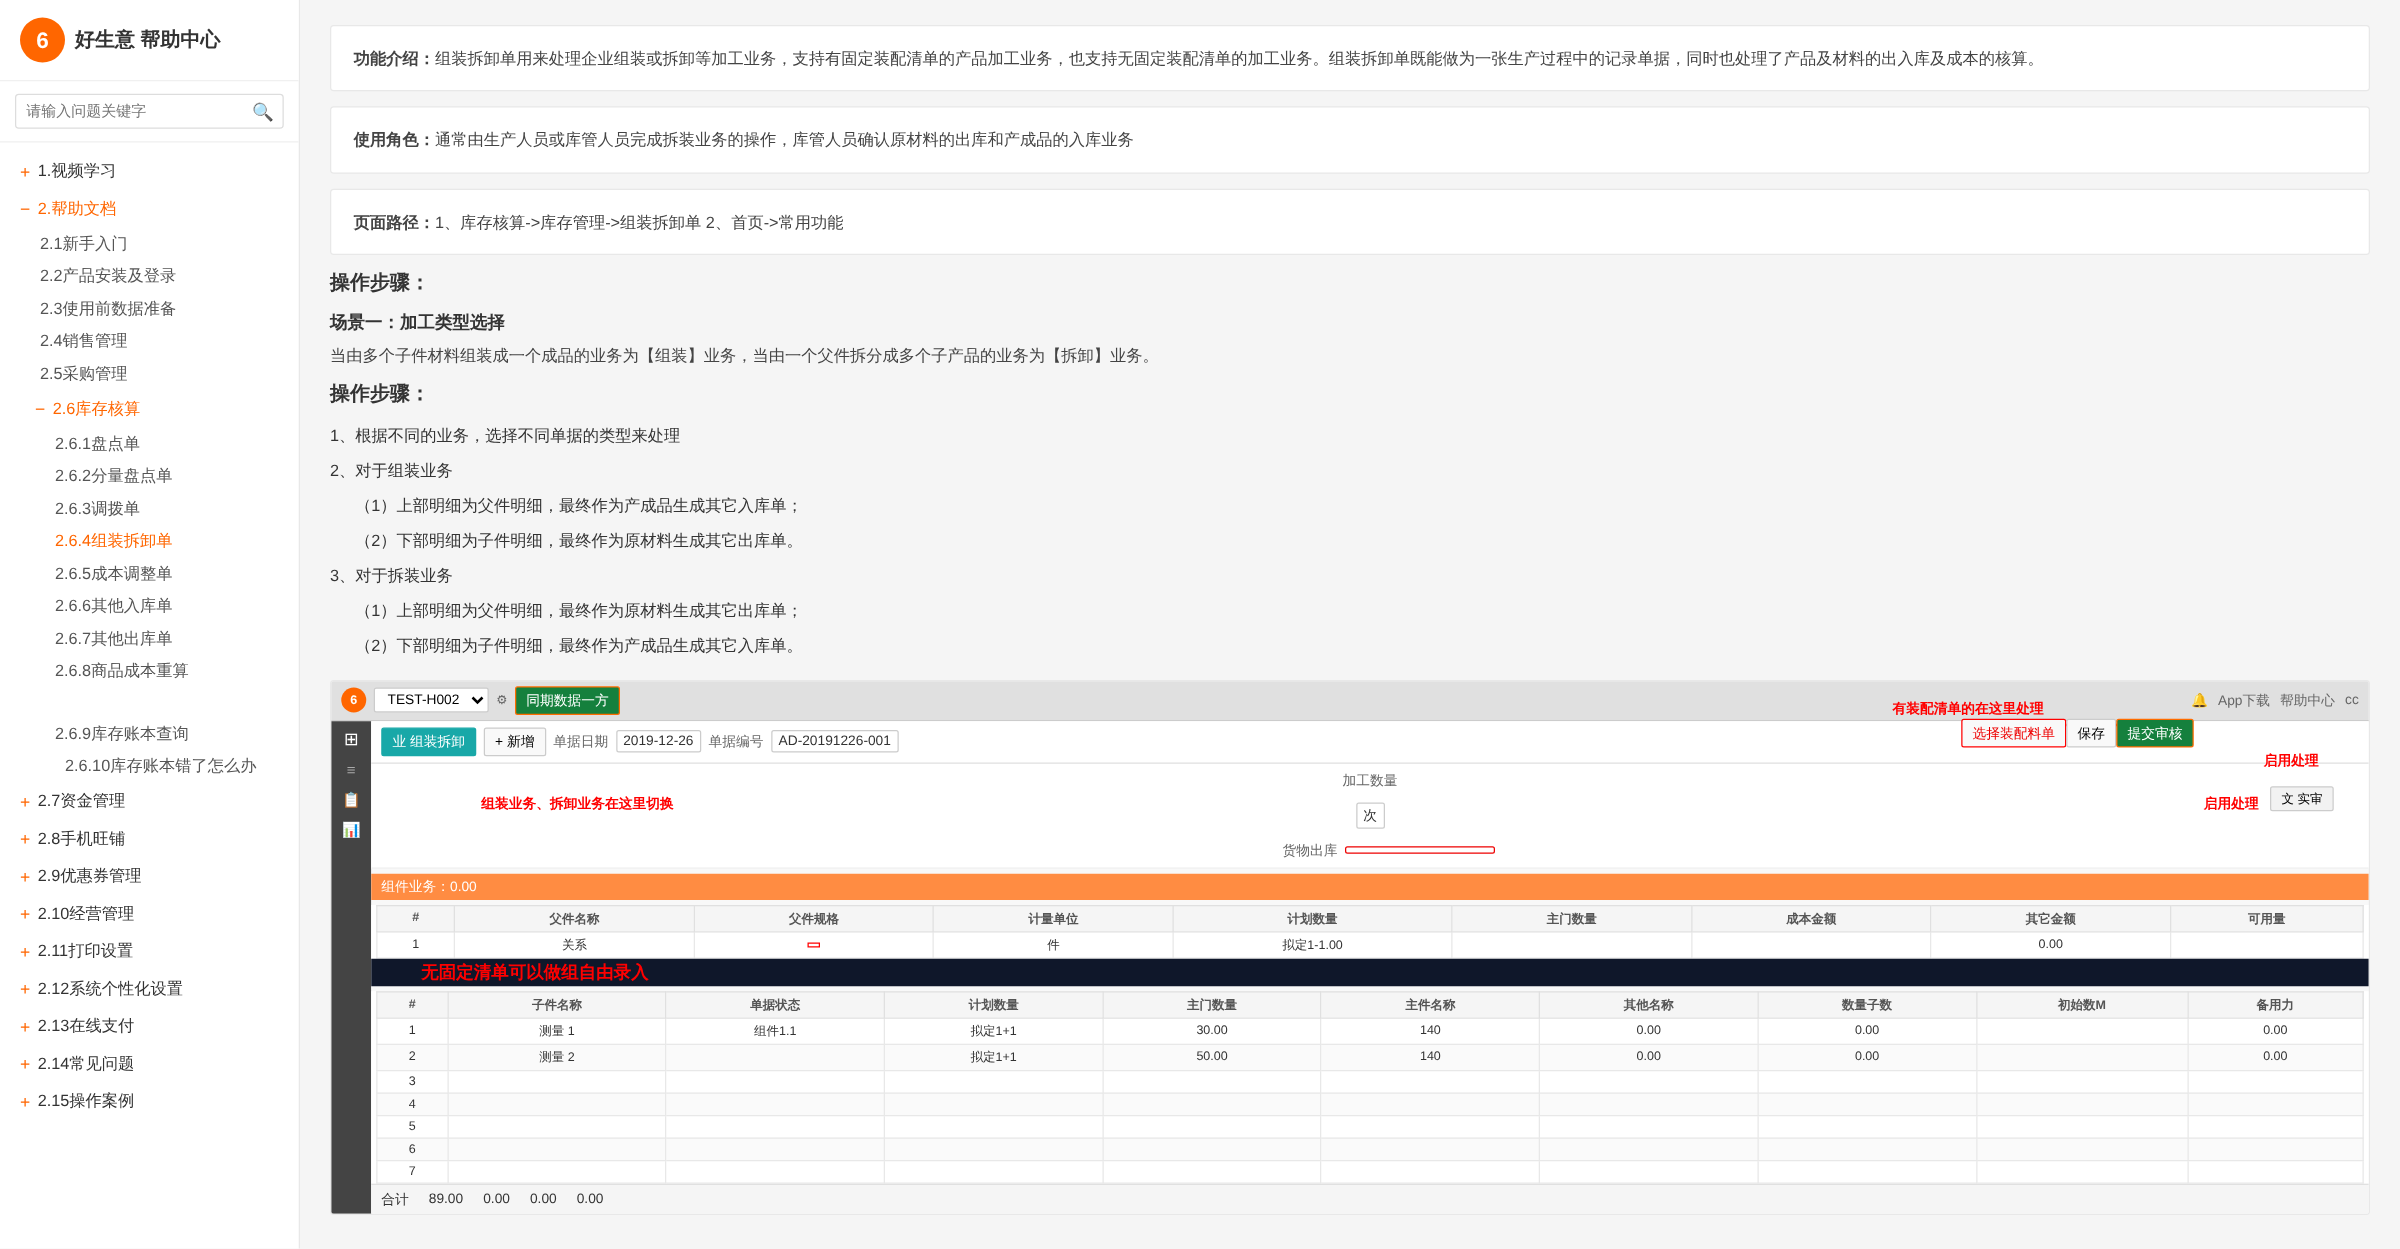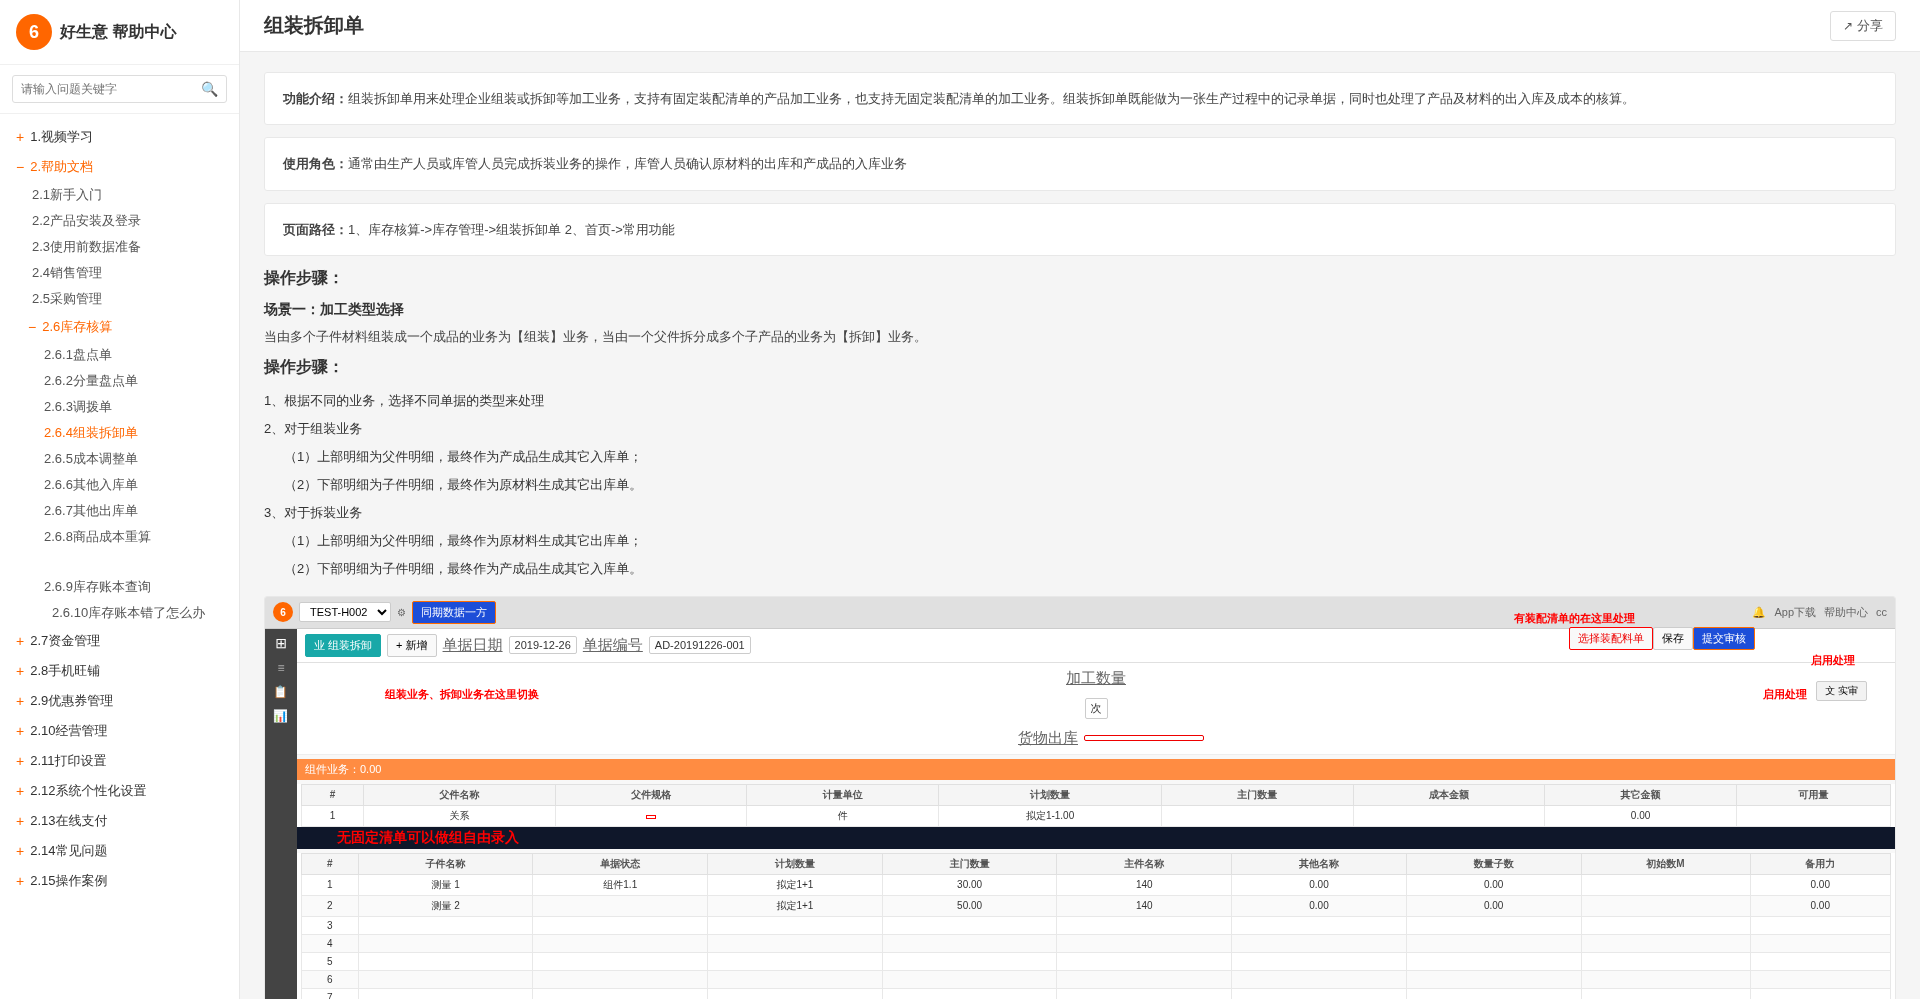--- a/index.html
+++ b/index.html
@@ -189,24 +189,24 @@
       padding: 4px 8px;
       display: flex;
       align-items: center;
       gap: 6px;
       border-bottom: 1px solid #ccc;
     }
     .mock-logo { width: 20px; height: 20px; background: #f60; border-radius: 50%; display: inline-flex; align-items: center; justify-content: center; color: #fff; font-size: 10px; font-weight: bold; }
     .mock-select { border: 1px solid #ccc; background: #fff; padding: 2px 6px; font-size: 11px; border-radius: 2px; }
     .mock-toolbar { background: #fff; padding: 4px 8px; display: flex; align-items: center; gap: 6px; border-bottom: 1px solid #e0e0e0; }
     .mock-btn { padding: 3px 8px; border-radius: 2px; font-size: 11px; cursor: pointer; border: 1px solid #ccc; background: #f9f9f9; }
-    .mock-btn-orange { background: #1d4ed8; color: #fff; border-color: #ff6c00; }
+    .mock-btn-orange { background: #15803d; color: #fff; border-color: #ff6c00; }
     .mock-btn-teal { background: #18a8a8; color: #fff; border-color: #18a8a8; }
     .mock-body { padding: 6px 8px; }
-    .mock-label { font-size: 15px; color: #666; white-space: nowrap; text-decoration: underline; }
+    .mock-label { font-size: 11px; color: #666; white-space: nowrap; }
     .mock-input { border: 1px solid #ccc; padding: 2px 5px; font-size: 11px; border-radius: 2px; background: #fff; }
     .mock-input-red { border-color: #e00; }
     .mock-table { width: 100%; border-collapse: collapse; font-size: 10px; margin-top: 4px; }
     .mock-table th { background: #f5f5f5; border: 1px solid #e0e0e0; padding: 3px 5px; text-align: center; color: #555; }
     .mock-table td { border: 1px solid #e8e8e8; padding: 3px 5px; text-align: center; }
     .mock-table tr:nth-child(even) td { background: #fafafa; }
     .mock-section-header { background: #ff8c42; color: #fff; padding: 3px 8px; font-size: 11px; margin: 4px 0 2px 0; }
     .gray-btn { background: #f2f2f2; border: 1px solid #ccc; padding: 2px 8px; border-radius: 2px; font-size: 10px; cursor: pointer; }
   </style>
 </head>
@@ -288,27 +288,20 @@
       <span>2.14常见问题</span>
     </div>
     <div class="nav-section">
       <span class="plus-icon">+</span>
       <span>2.15操作案例</span>
     </div>
   </div>
 </div>
 
 <div id="main">
-  <div id="topbar">
-    <h1 id="page-title">组装拆卸单</h1>
-    <button id="share-btn">
-      <span style="font-size:12px;">↗</span>
-      <span>分享</span>
-    </button>
-  </div>
   <div id="content-area">
 
     <div class="info-block">
       <span style="font-weight:bold;">功能介绍：</span><span>组装拆卸单用来处理企业组装或拆卸等加工业务，支持有固定装配清单的产品加工业务，也支持无固定装配清单的加工业务。组装拆卸单既能做为一张生产过程中的记录单据，同时也处理了产品及材料的出入库及成本的核算。</span>
     </div>
 
     <div class="info-block">
       <span style="font-weight:bold;">使用角色：</span><span>通常由生产人员或库管人员完成拆装业务的操作，库管人员确认原材料的出库和产成品的入库业务</span>
     </div>
 

